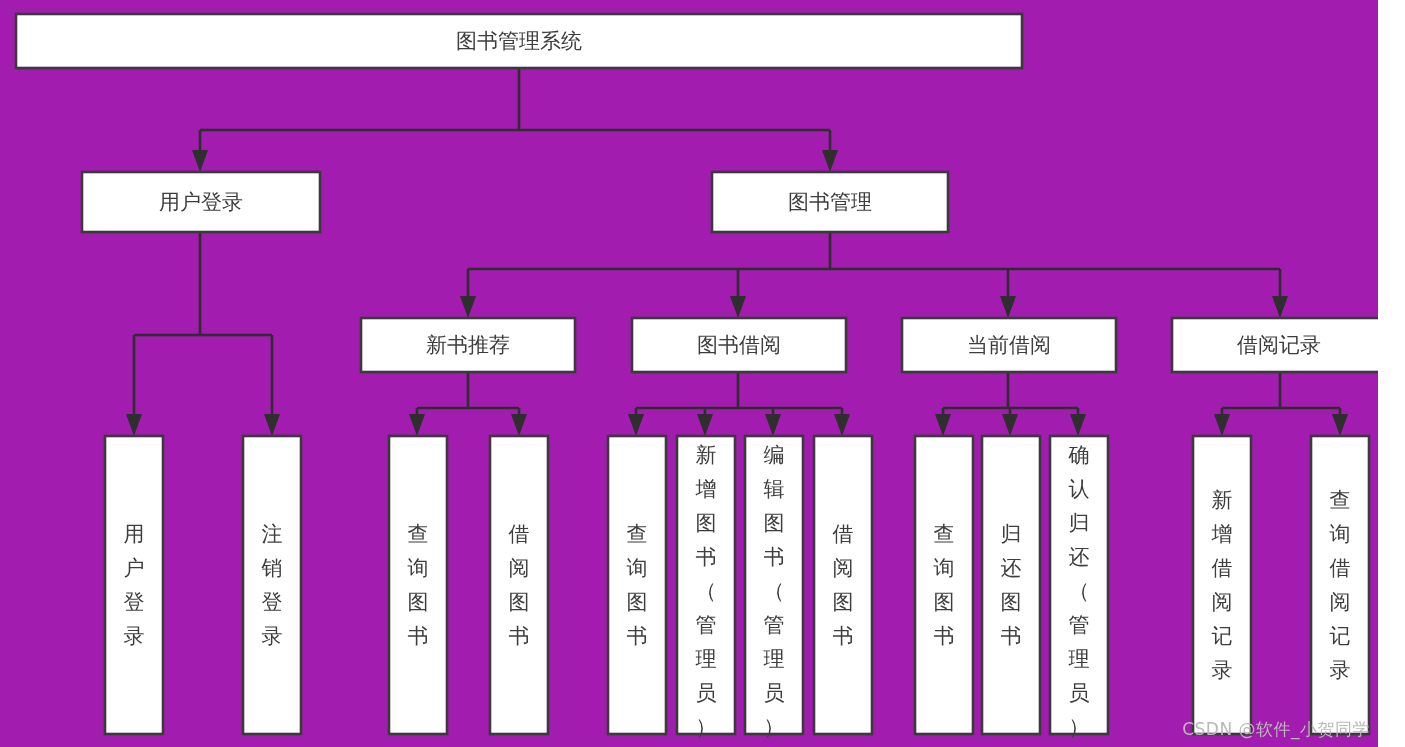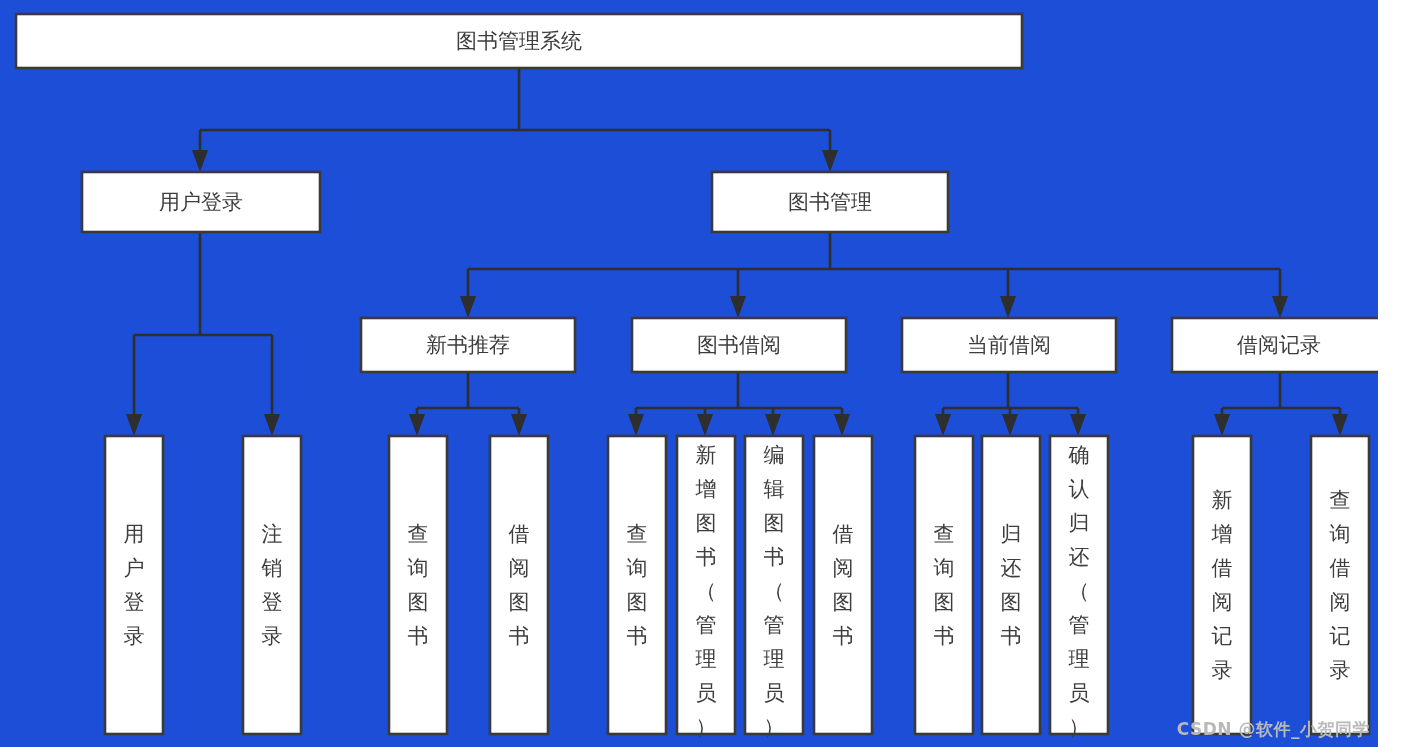--- a/index.html
+++ b/index.html
@@ -8,21 +8,21 @@
     padding: 0;
     background: #ffffff;
   }
   body {
     font-family: "DejaVu Sans", "Liberation Sans", sans-serif;
   }
   #diagram-root {
     position: relative;
     width: 1378px;
     height: 747px;
-    background: #1d4ed8;
+    background: #a21caf;
     overflow: hidden;
   }
   svg#flow-svg {
     position: absolute;
     left: 0;
     top: 0;
     width: 1405px;
     height: 747px;
   }
   .node-box {
@@ -57,21 +57,20 @@
   .watermark {
     position: absolute;
     right: 8px;
     bottom: 6px;
     font-family: "DejaVu Sans", "Liberation Sans", sans-serif;
     font-size: 17px;
     color: #b9b9b9;
     letter-spacing: 0.5px;
     white-space: nowrap;
     user-select: none;
-    font-weight: bold;
   }
 </style>
 </head>
 <body>
 
 <div id="diagram-root">
 
   <svg id="flow-svg" viewBox="0 0 1405 747" xmlns="http://www.w3.org/2000/svg">
 
     <g>

